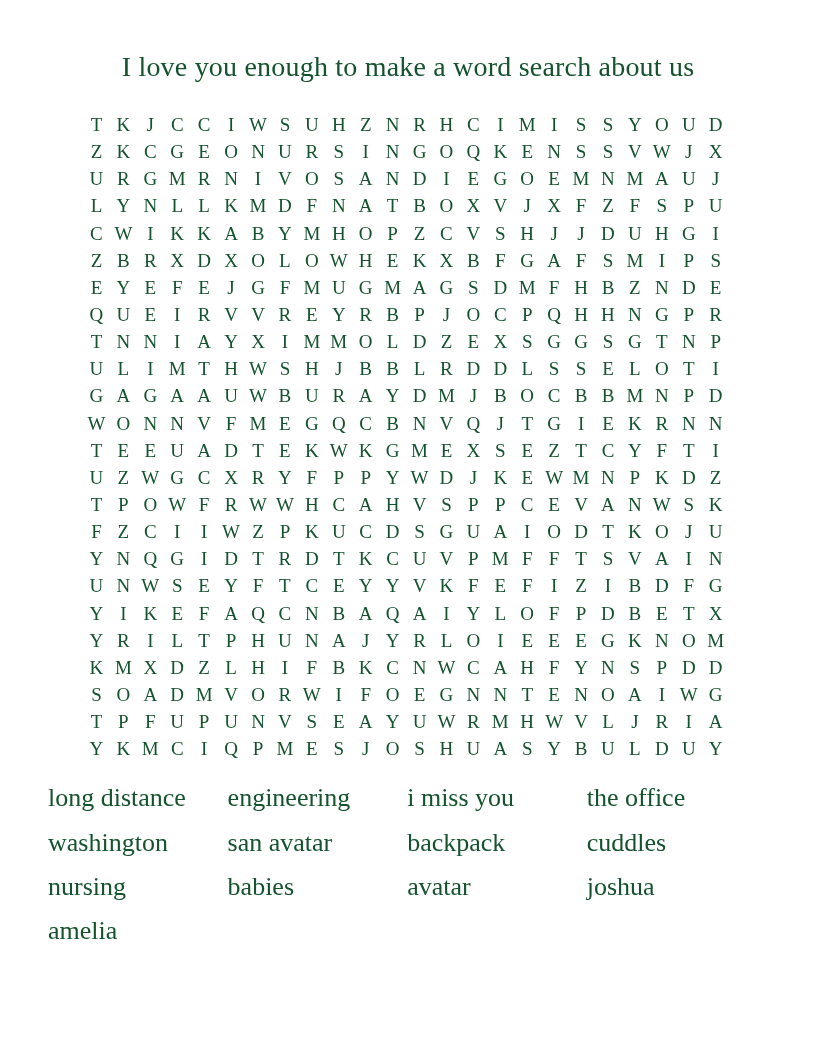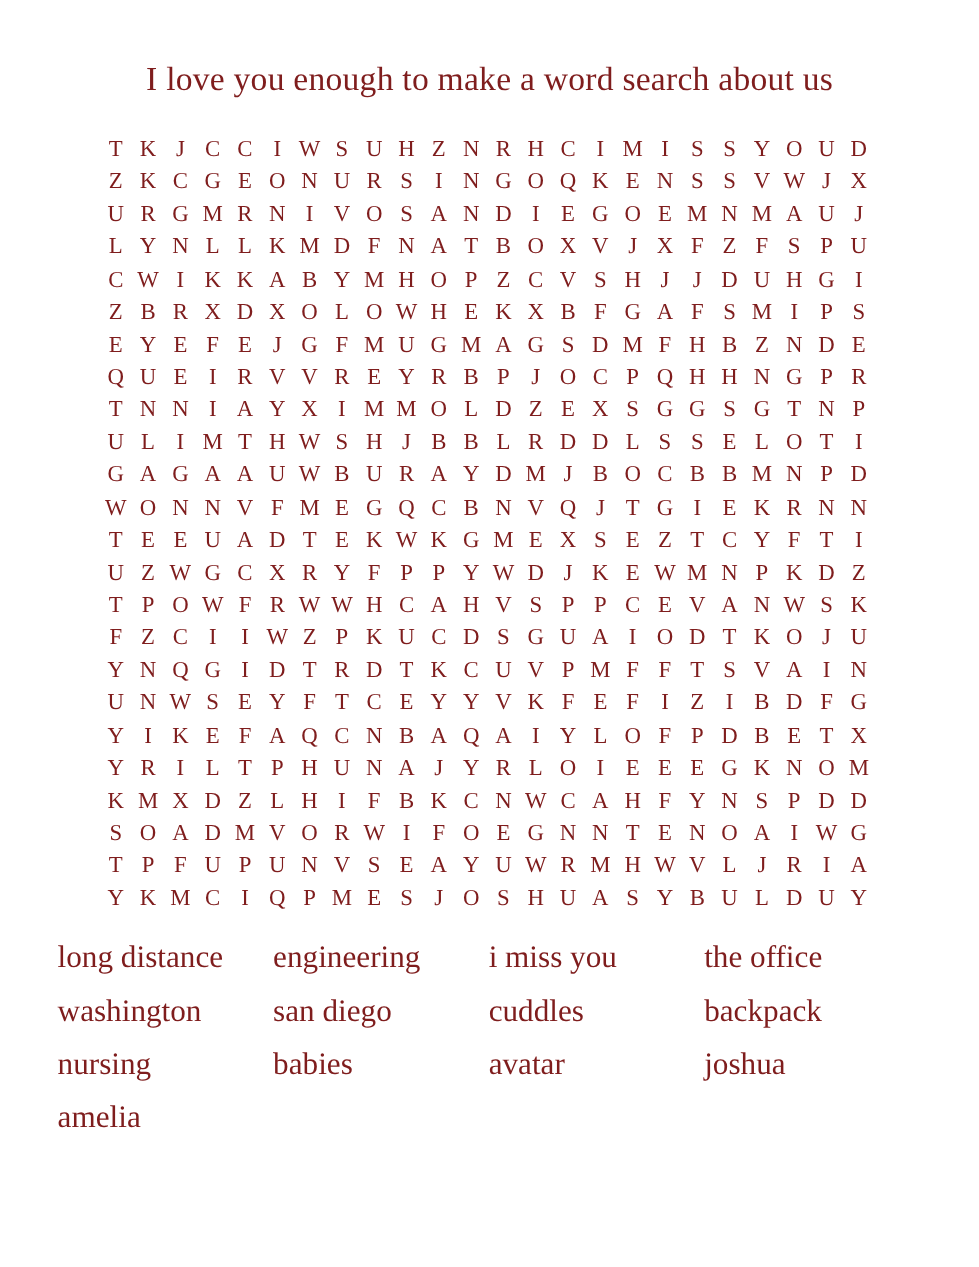--- a/index.html
+++ b/index.html
@@ -5,21 +5,21 @@
   html, body {
     margin: 0;
     padding: 0;
     background: #ffffff;
   }
   .page {
     position: relative;
     width: 816px;
     height: 1056px;
     background: #ffffff;
-    color: #7f1d1d;
+    color: #14532d;
     font-family: "Liberation Serif", "DejaVu Serif", serif;
     overflow: hidden;
   }
   .title {
     position: absolute;
     left: 0;
     top: 51px;
     width: 100%;
     text-align: center;
     font-size: 28px;
@@ -639,22 +639,22 @@
       <span class="cell">D</span>
       <span class="cell">U</span>
       <span class="cell">Y</span>
     </div>
   <div class="words">
       <div class="word">long distance</div>
       <div class="word">engineering</div>
       <div class="word">i miss you</div>
       <div class="word">the office</div>
       <div class="word">washington</div>
-      <div class="word">san diego</div>
+      <div class="word">san avatar</div>
+      <div class="word">backpack</div>
       <div class="word">cuddles</div>
-      <div class="word">backpack</div>
       <div class="word">nursing</div>
       <div class="word">babies</div>
       <div class="word">avatar</div>
       <div class="word">joshua</div>
       <div class="word">amelia</div>
     </div>
 </div>
 
 </body></html>

